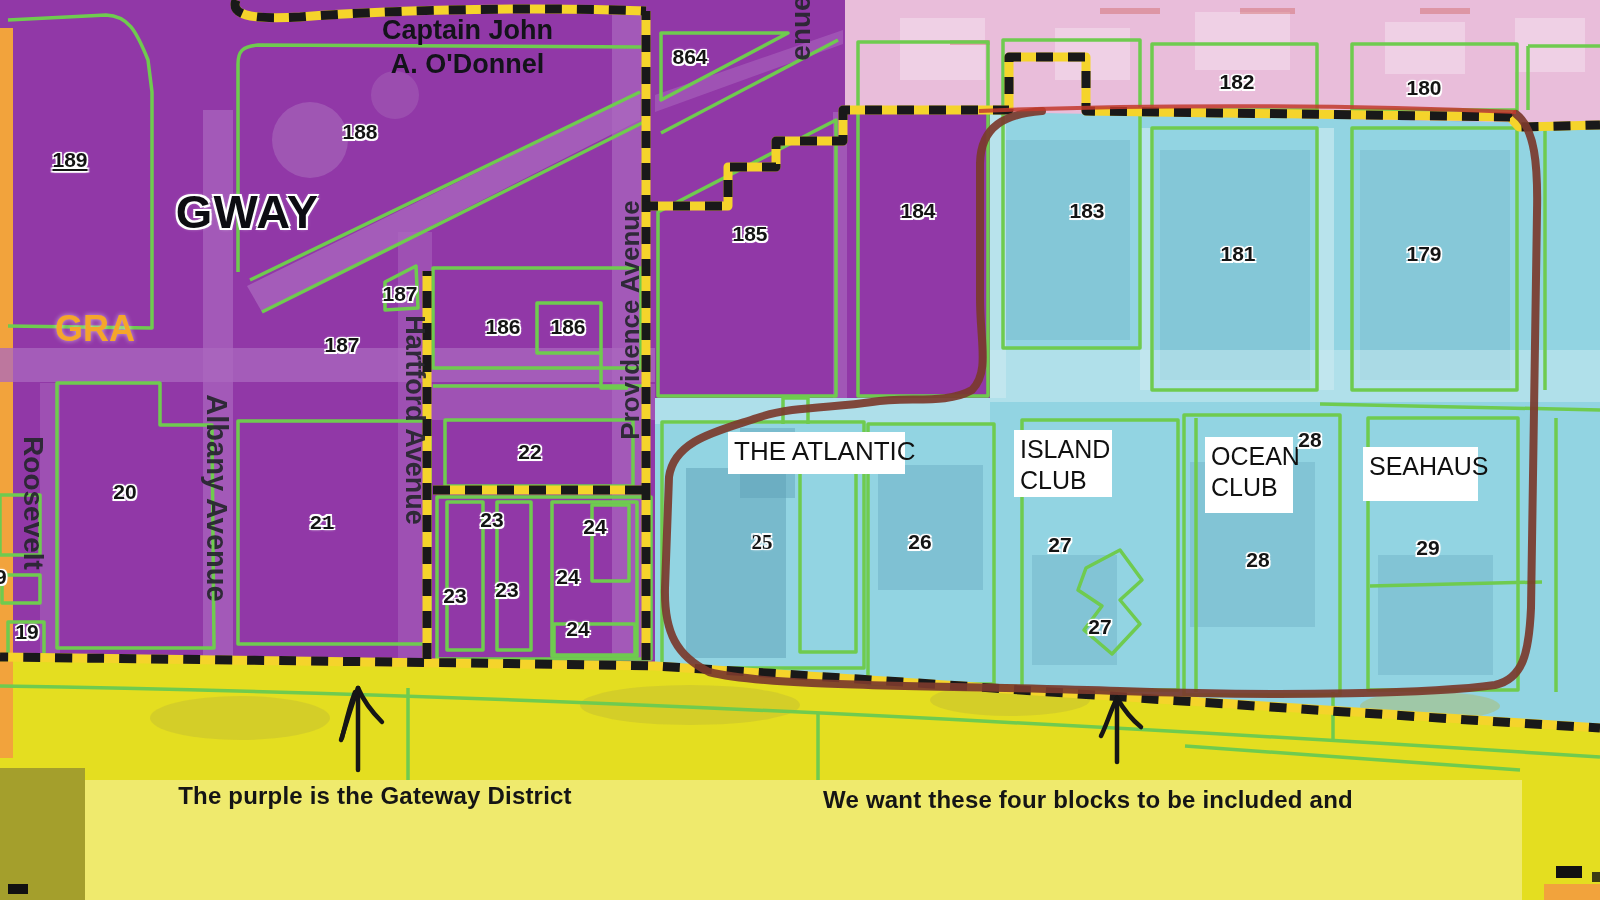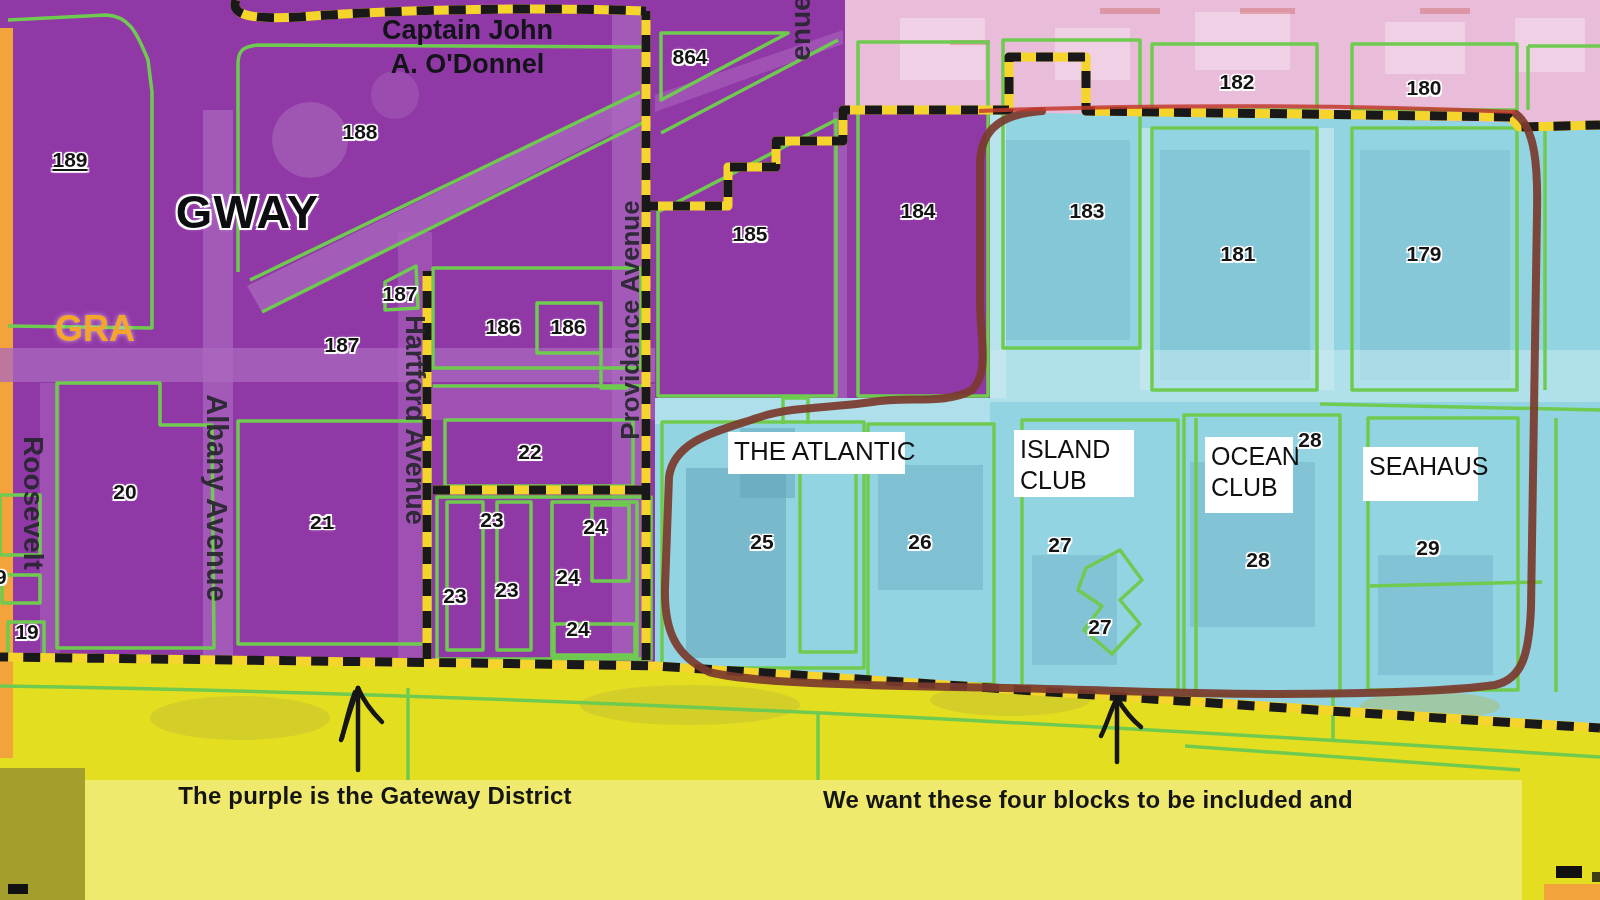--- a/index.html
+++ b/index.html
@@ -40,21 +40,21 @@
         font-size:47px;font-weight:bold;letter-spacing:1px;color:#0d0d12;
         text-shadow:0 0 4px #fff,2px 2px 0 #fff,-2px 2px 0 #fff,2px -2px 0 #fff,-2px -2px 0 #fff;}
   .gra{position:absolute;left:50px;top:308px;width:90px;z-index:3;text-align:center;
        font-size:36px;font-weight:bold;color:var(--gra-orange);text-shadow:0 0 5px rgba(255,255,255,.55);}
 
   .bldg{position:absolute;background:var(--white);z-index:3;color:#101010;
         font-size:25px;line-height:31px;padding:4px 6px;box-sizing:border-box;}
   .bldg span{display:block;white-space:nowrap;}
   .bldg span:empty{display:none;}
   .box-atlantic{left:728px;top:432px;width:177px;height:42px;text-align:center;font-size:26px;}
-  .box-island{left:1014px;top:430px;width:120px;height:67px;}
+  .box-island{left:1014px;top:430px;width:98px;height:67px;}
   .box-ocean{left:1205px;top:437px;width:88px;height:76px;}
   .box-seahaus{left:1363px;top:447px;width:115px;height:54px;}
 
   #labels{position:absolute;left:0;top:0;width:1600px;height:900px;z-index:4;pointer-events:none;}
   .parcel-num{position:absolute;transform:translate(-50%,-50%);font-weight:bold;font-size:21px;
       color:var(--label-ink);white-space:nowrap;
       text-shadow:0 0 3px #fff,0 0 3px #fff,1.5px 1.5px 0 #fff,-1.5px 1.5px 0 #fff,1.5px -1.5px 0 #fff,-1.5px -1.5px 0 #fff;}
   .street{position:absolute;font-weight:bold;color:var(--street-ink);white-space:nowrap;opacity:.92;}
 </style>
 </head>
@@ -254,21 +254,21 @@
       <div class="parcel-num" style="left: 322px; top: 523px; font-family: Liberation Mono, monospace;">21</div>
       <div class="parcel-num" style="left: 530px; top: 452px;">22</div>
       <div class="parcel-num" style="left: 492px; top: 520px;">23</div>
       <div class="parcel-num" style="left: 455px; top: 596px;">23</div>
       <div class="parcel-num" style="left: 507px; top: 590px;">23</div>
       <div class="parcel-num" style="left: 595px; top: 527px;">24</div>
       <div class="parcel-num" style="left: 568px; top: 577px;">24</div>
       <div class="parcel-num" style="left: 578px; top: 629px;">24</div>
       <div class="parcel-num" style="left: -5px; top: 577px;">19</div>
       <div class="parcel-num" style="left: 27px; top: 632px;">19</div>
-      <div class="parcel-num" style="left: 762px; top: 542px;">25</div>
+      <div class="parcel-num" style="left: 762px; top: 542px; font-family: Liberation Serif, serif;">25</div>
       <div class="parcel-num" style="left: 920px; top: 542px;">26</div>
       <div class="parcel-num" style="left: 1060px; top: 545px;">27</div>
       <div class="parcel-num" style="left: 1100px; top: 627px;">27</div>
       <div class="parcel-num" style="left: 1310px; top: 440px;">28</div>
       <div class="parcel-num" style="left: 1258px; top: 560px;">28</div>
       <div class="parcel-num" style="left: 1428px; top: 548px;">29</div>
       <div class="street" style="left: 33px; top: 503px; font-size: 28px; transform: translate(-50%, -50%) rotate(90deg);">Roosevelt</div>
       <div class="street" style="left: 216px; top: 498px; font-size: 29px; transform: translate(-50%, -50%) rotate(90deg);">Albany Avenue</div>
       <div class="street" style="left: 414px; top: 420px; font-size: 27px; transform: translate(-50%, -50%) rotate(90deg);">Hartford Avenue</div>
       <div class="street" style="left: 630px; top: 320px; font-size: 26px; transform: translate(-50%, -50%) rotate(-90deg);">Providence Avenue</div>

